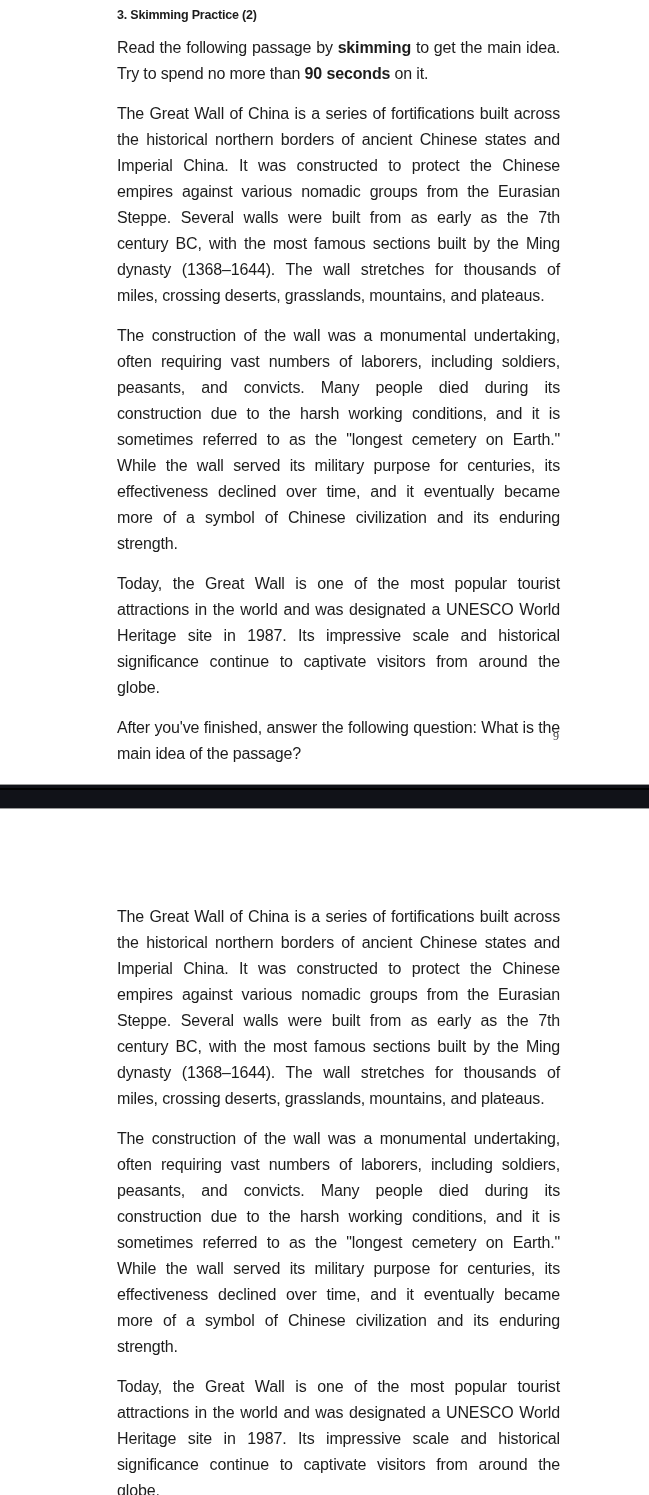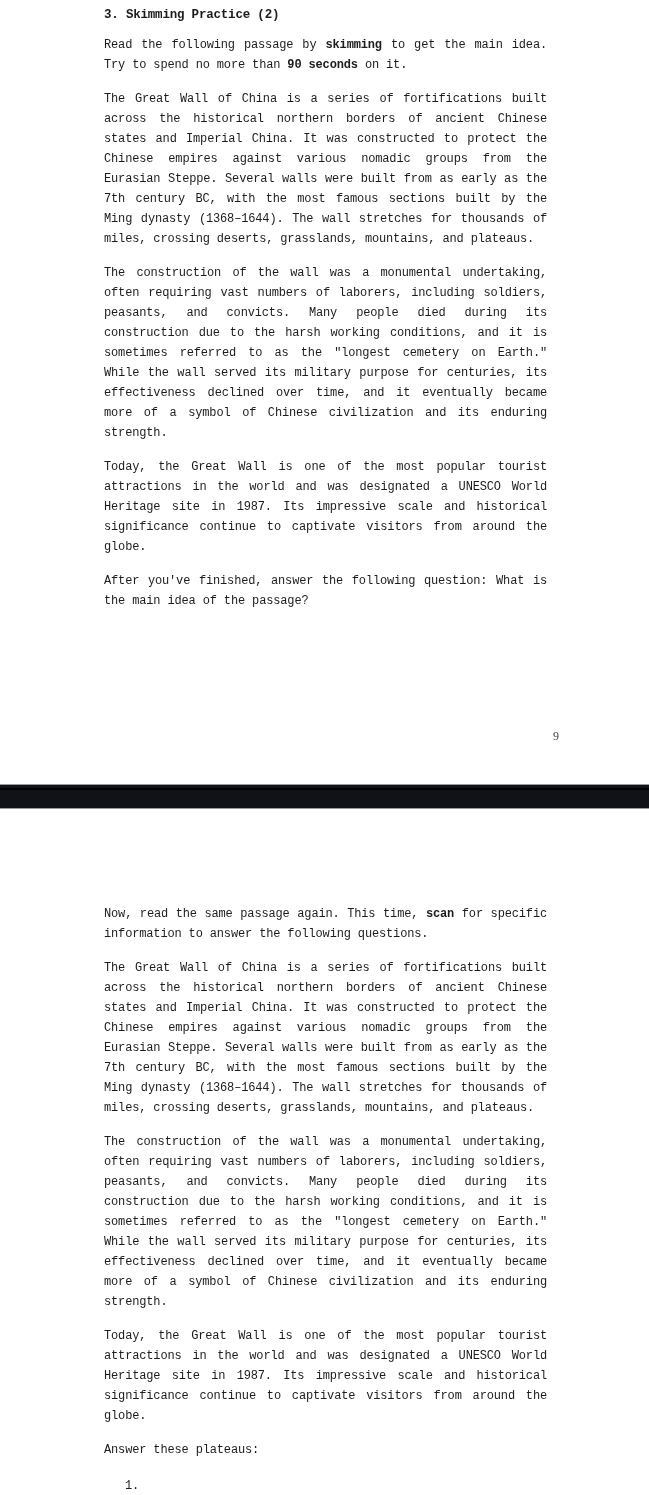--- a/index.html
+++ b/index.html
@@ -39,37 +39,36 @@
       content: "";
       position: absolute;
       left: 0; right: 0;
       top: 3px;
       height: 2px;
       background: #000000;
     }
 
     .content {
       position: absolute;
-      left: 104px;
+      left: 117px;
       width: 443px;
-      font-family: Liberation Mono, monospace;
     }
     .page-1 .content { top: 4px; }
     .page-2 .content { top: 95px; }
 
     .heading {
       font-weight: bold;
       font-size: 12.5px;
       line-height: 22px;
       margin: 0 0 9px 0;
       letter-spacing: -0.2px;
     }
     .para {
-      font-size: 12px;
-      line-height: 20px;
+      font-size: 16px;
+      line-height: 26px;
       margin: 0 0 14px 0;
       text-align: justify;
       text-align-last: left;
       letter-spacing: -0.15px;
     }
     .para b { font-weight: bold; }
 
     .q-list {
       list-style: none;
       margin: 0;
@@ -113,23 +112,20 @@
     <p class="para">After you've finished, answer the following question: What is the main idea of the passage?</p>
   </div>
   <div class="page-number">9</div>
 </div>
 
 <div class="divider"></div>
 
 <div class="page page-2">
   <div class="content">
 
-    <p class="para">
-      <span>Now, read the same passage again. This time, </span><b>scan</b><span> for specific information to answer the following questions.</span>
-    </p>
 
     <p class="para">The Great Wall of China is a series of fortifications built across the historical northern borders of ancient Chinese states and Imperial China. It was constructed to protect the Chinese empires against various nomadic groups from the Eurasian Steppe. Several walls were built from as early as the 7th century BC, with the most famous sections built by the Ming dynasty (1368–1644). The wall stretches for thousands of miles, crossing deserts, grasslands, mountains, and plateaus.</p>
     <p class="para">The construction of the wall was a monumental undertaking, often requiring vast numbers of laborers, including soldiers, peasants, and convicts. Many people died during its construction due to the harsh working conditions, and it is sometimes referred to as the "longest cemetery on Earth." While the wall served its military purpose for centuries, its effectiveness declined over time, and it eventually became more of a symbol of Chinese civilization and its enduring strength.</p>
     <p class="para">Today, the Great Wall is one of the most popular tourist attractions in the world and was designated a UNESCO World Heritage site in 1987. Its impressive scale and historical significance continue to captivate visitors from around the globe.</p>
     <p class="para">Answer these plateaus:</p>
 
     <ol class="q-list">
       <li class="q-item">
         <span class="q-num">1.</span>
       </li>

